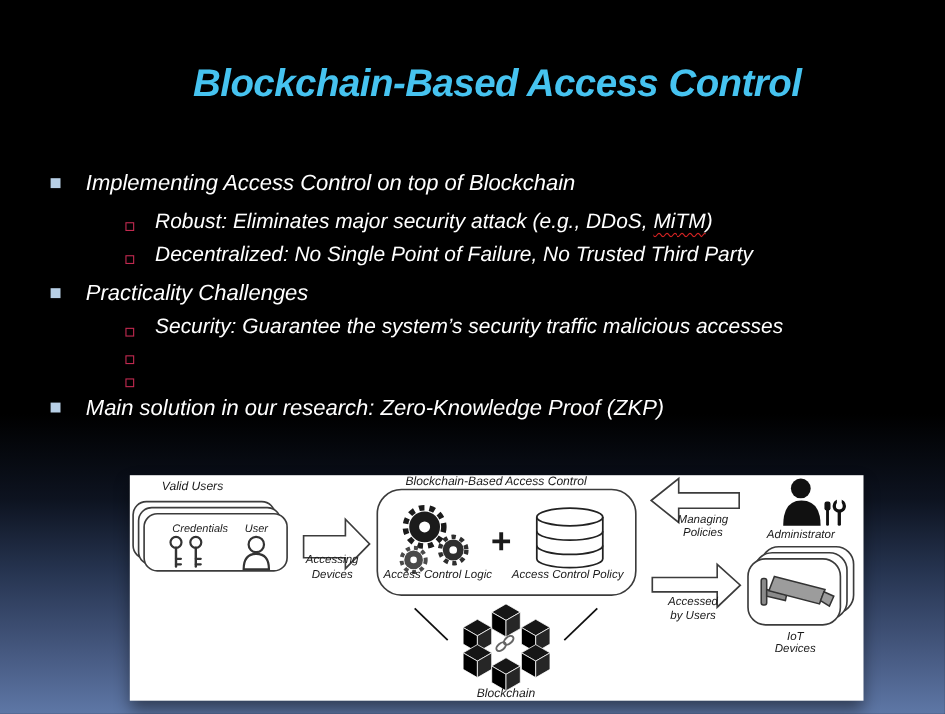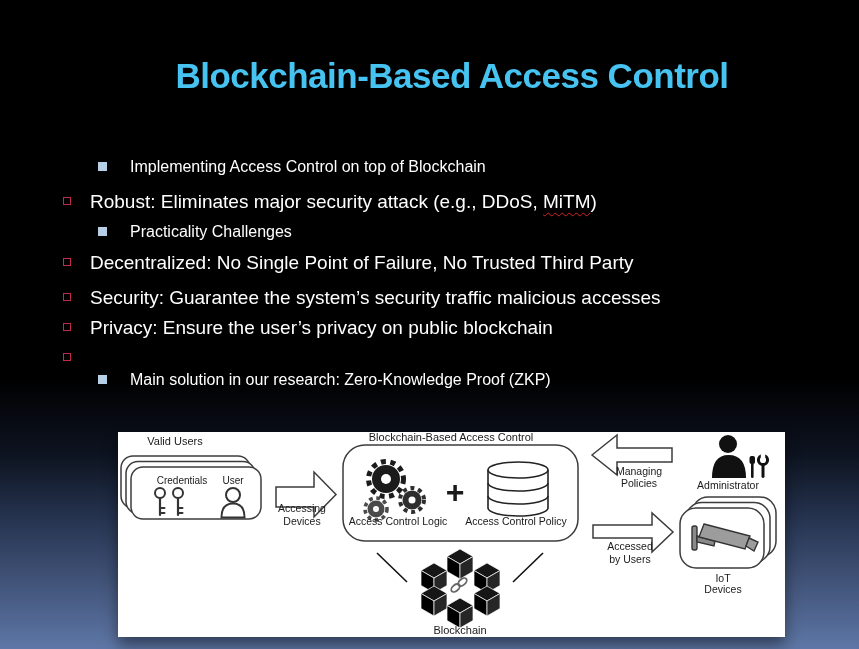--- a/index.html
+++ b/index.html
@@ -1,28 +1,29 @@
 <!DOCTYPE html>
 <html><head>
 <meta charset="utf-8">
 <style>
   html,body{margin:0;padding:0;background:#000;}
   .slide{
     position:relative;width:859px;height:649px;overflow:hidden;
     font-family:"Liberation Sans",sans-serif;
     background:linear-gradient(180deg,#000 0%,#000 58%,#0d1320 70%,#263450 80%,#42547a 90%,#5e77a6 100%);
+    font-style:italic;
   }
   .title{
     position:absolute;top:52px;left:45px;right:0;text-align:center;
     color:#46c3f0;font-weight:bold;font-size:35px;line-height:48px;letter-spacing:-0.5px;
   }
   .content{position:absolute;top:155px;left:0;width:859px;color:#fff;}
   .row{display:flex;align-items:flex-start;}
-  .row.l1{padding-left:98px;font-size:16px;line-height:24px;margin-bottom:11px;}
-  .row.l2{padding-left:63px;font-size:19px;line-height:24px;margin-bottom:6px;}
+  .row.l1{padding-left:46px;font-size:20px;line-height:24px;margin-bottom:11px;}
+  .row.l2{padding-left:114px;font-size:19px;line-height:24px;margin-bottom:6px;align-items:center;}
   .row.l1 .sq{flex:0 0 auto;width:9px;height:9px;background:#b7cfe6;margin:7px 23px 0 0;}
   .row.l2 .sq{flex:0 0 auto;width:6px;height:6px;background:transparent;border:1.6px solid #c22a50;margin:7px 19px 0 0;}
   .row .txt{max-width:660px;}
   .row#b1-2 .txt,.row#b2-3 .txt{max-width:640px;}
   .mb11{margin-bottom:11px !important;}
   .mb7{margin-bottom:7px !important;}
   .squiggle{
     text-decoration:underline;text-decoration-style:wavy;text-decoration-color:#d42222;
     text-decoration-thickness:1px;text-underline-offset:4px;
   }
@@ -48,35 +49,34 @@
 
   <div class="content">
     <div class="row l1">
       <span class="sq"></span>
       <span class="txt">Implementing Access Control on top of Blockchain</span>
     </div>
     <div class="row l2">
       <span class="sq"></span>
       <span class="txt"><span>Robust: Eliminates major security attack (e.g., DDoS, </span><span class="squiggle">MiTM</span><span>)</span></span>
     </div>
+    <div class="row l2 mb11" id="b1-2">
+      <span class="sq"></span>
+      <span class="txt">Decentralized: No Single Point of Failure, No Trusted Third Party</span>
+    </div>
     <div class="row l1 mb7">
       <span class="sq"></span>
       <span class="txt">Practicality Challenges</span>
     </div>
-    <div class="row l2 mb11" id="b1-2">
-      <span class="sq"></span>
-      <span class="txt">Decentralized: No Single Point of Failure, No Trusted Third Party</span>
-    </div>
     <div class="row l2">
       <span class="sq"></span>
       <span class="txt">Security: Guarantee the system’s security traffic malicious accesses</span>
     </div>
     <div class="row l2">
       <span class="sq"></span>
-      <span class="txt">Privacy: Ensure the user’s privacy on public blockchain</span>
     </div>
     <div class="row l2 mb7" id="b2-3">
       <span class="sq"></span>
     </div>
     <div class="row l1">
       <span class="sq"></span>
       <span class="txt">Main solution in our research: Zero-Knowledge Proof (ZKP)</span>
     </div>
   </div>
 

